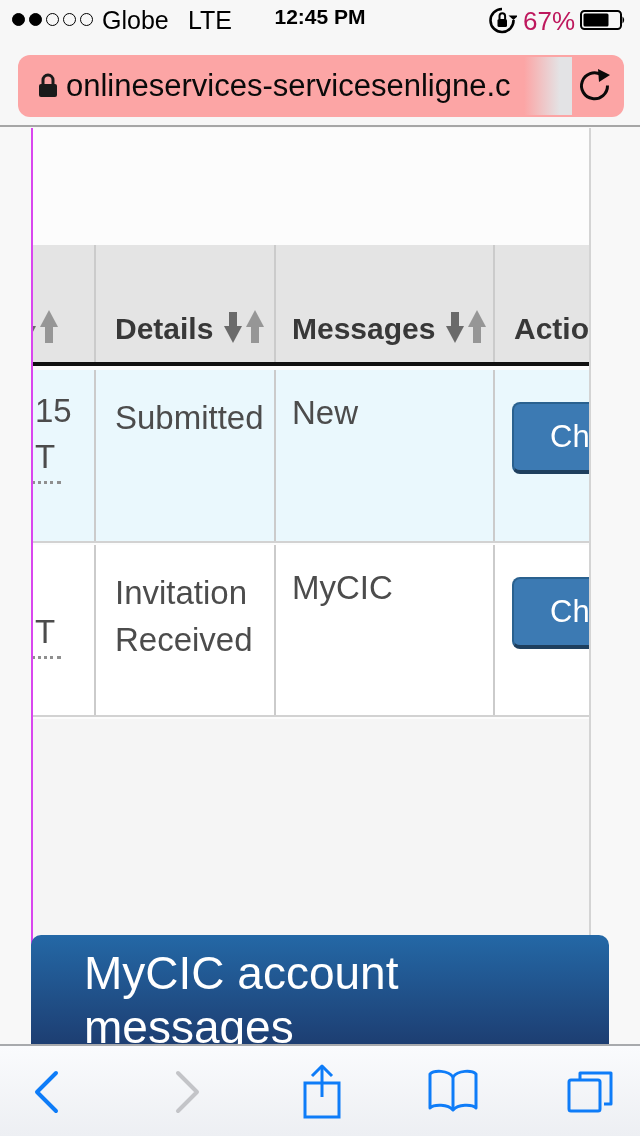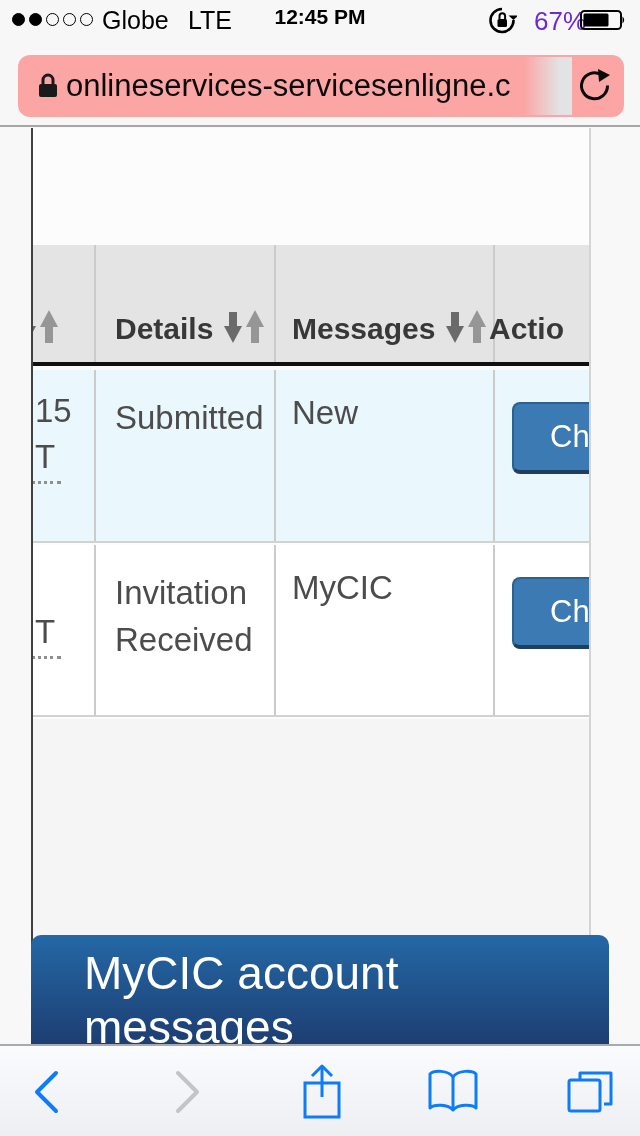--- a/index.html
+++ b/index.html
@@ -12,42 +12,42 @@
   }
   
   .status-bar { position:absolute; top:0; left:0; right:0; height:40px; background:#f7f7f7; }
   .sig-dots { position:absolute; left:12px; top:13px; display:flex; gap:4px; }
   .sig-dots i { width:13px; height:13px; border-radius:50%; border:1.5px solid #000; display:block; }
   .sig-dots i.fill { background:#000; }
   .carrier { position:absolute; left:102px; top:6px; font-size:25px; color:#000; }
   .network { position:absolute; left:188px; top:6px; font-size:25px; color:#000; }
   .clock { position:absolute; left:0; right:0; top:5px; text-align:center; font-size:21px; font-weight:bold; color:#000; }
   .rot-lock { position:absolute; left:487px; top:6px; }
-  .battery-pct { position:absolute; left:534px; top:6px; font-size:26px; color:#6d28d9;text-align:right; }
+  .battery-pct { position:absolute; left:523px; top:6px; font-size:26px; color:#be185d;text-align:right; }
   .battery { position:absolute; left:580px; top:10px; width:47px; height:20px; }
   
   .chrome-top { position:absolute; top:40px; left:0; right:0; height:87px; background:#f7f7f7; border-bottom:2px solid #a6a6a6; }
   .url-field { position:absolute; left:18px; right:16px; top:15px; height:62px; background:#fca5a5; border-radius:12px; }
   .url-lock { position:absolute; left:18px; top:17px; }
   .url-text { position:absolute; left:48px; top:13px; right:60px; font-size:31px; color:#0a0a0a; white-space:nowrap; overflow:hidden; }
   .url-fade { position:absolute; right:52px; top:2px; bottom:2px; width:48px; background:linear-gradient(90deg, rgba(227,227,229,0), #e3e3e5 75%); }
   .reload-btn { position:absolute; right:10px; top:13px; width:38px; height:38px; }
   
   .table-clip {
     position:absolute; left:31px; top:128px; width:560px; height:930px;
-    border-left:2px solid #404040; border-right:2px solid #d4d4d4; border-bottom:2px solid #d4d4d4;
+    border-left:2px solid #d946ef; border-right:2px solid #d4d4d4; border-bottom:2px solid #d4d4d4;
     overflow:hidden; background:#fcfcfc;
   }
   .gap-box { position:absolute; left:0; top:0; right:0; height:117px; background:#fcfcfc; }
   .thead { position:absolute; left:0; top:117px; right:0; height:121px; background:#e4e4e4; border-bottom:4px solid #111; }
   .th { position:absolute; bottom:16px; font-size:30px; font-weight:bold; color:#383838; white-space:nowrap; display:flex; align-items:flex-end; gap:10px; }
   .th-col1 { left:-16px; }
   .th-details { left:82px; }
   .th-messages { left:259px; }
-  .th-actions { left:456px;justify-content:center; }
+  .th-actions { left:481px;justify-content:center; }
   .vline { position:absolute; width:2px; background:#cbcbcb; top:0; bottom:0; }
   .v1 { left:61px; } .v2 { left:241px; } .v3 { left:460px; }
   .trow { position:absolute; left:0; right:0; }
   .row1 { top:242px; height:173px; background:#eaf8fd; border-bottom:2px solid #d2d2d2; }
   .row2 { top:417px; height:172px; background:#ffffff; border-bottom:2px solid #d2d2d2; }
   .foot-box { position:absolute; left:0; top:591px; right:0; bottom:0; background:#f5f5f5; }
   .cell-txt { position:absolute; font-size:33px; color:#4c4c4c; white-space:nowrap; }
   .date-top { left:2px; top:22px; }
   .date-bot { left:-2px; top:68px; }
   .abbr-frag { display:inline-block; padding:0 6px 5px 4px; border-bottom:3px dotted #8f8f8f; }

